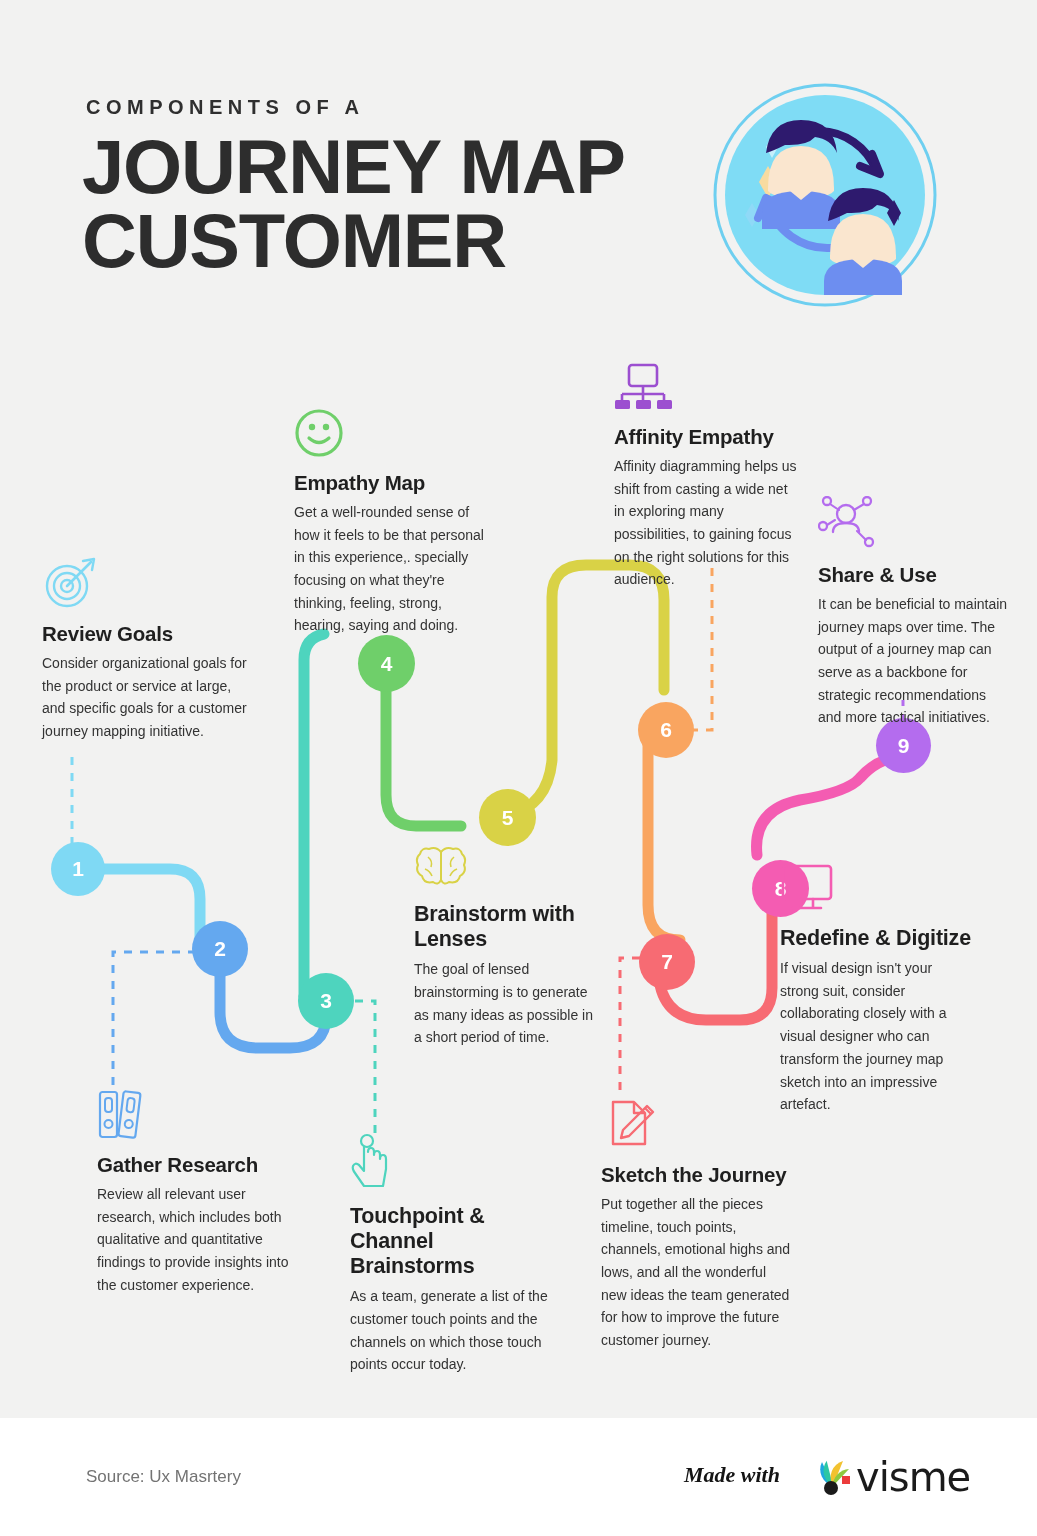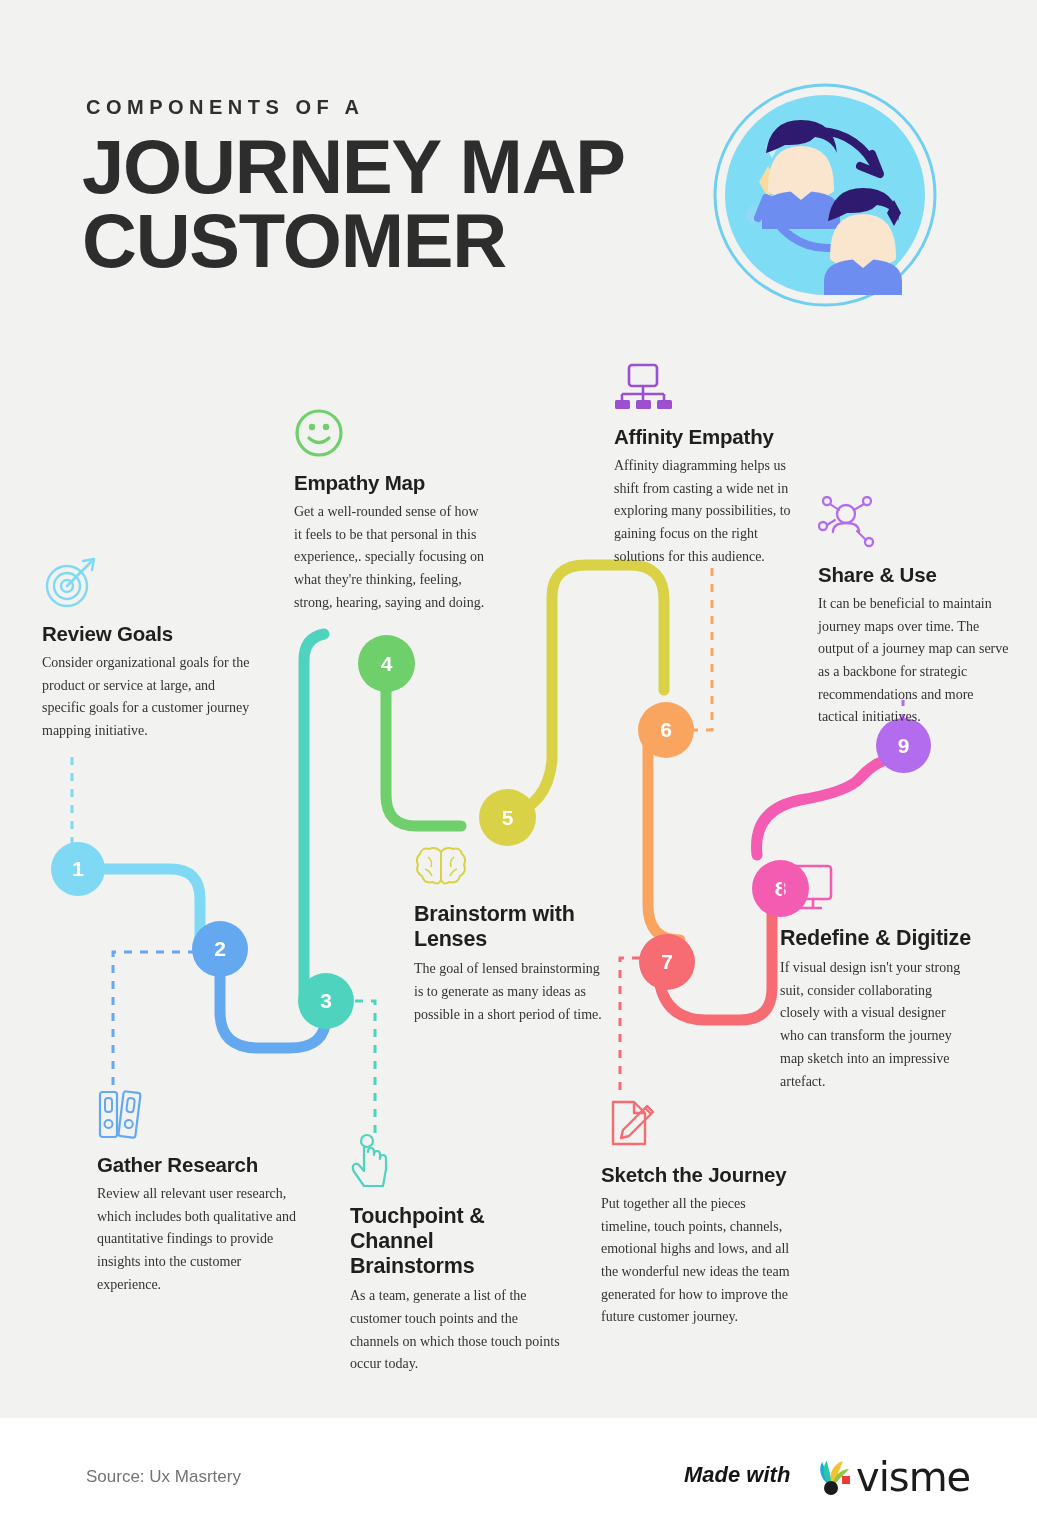--- a/index.html
+++ b/index.html
@@ -74,21 +74,20 @@
     color: #1f1f1f;
     line-height: 1.17;
     margin-bottom: 6px;
     letter-spacing: -0.2px;
   }
   .step-title.big { font-size: 21.5px; }
   .step-body {
     font-size: 14px;
     line-height: 1.62;
     color: #333333;
-    font-family: Liberation Serif, serif;
   }
   .step-icon { margin-bottom: 9px; display: block; }
 
   
   #footer {
     position: absolute;
     left: 0; bottom: 0;
     width: 1037px; height: 118px;
     background: #ffffff;
   }
@@ -97,21 +96,21 @@
     left: 86px; top: 49px;
     font-size: 17px;
     color: #737373;
   }
   #footer-made {
     position: absolute;
     left: 684px; top: 44px;
     font-size: 22px;
     font-style: italic;
     font-weight: 700;
-    font-family: Liberation Sans, sans-serif;
+    font-family: Liberation Serif, serif;
     color: #141414;
   }
   #footer-logo-mark { position: absolute; left: 812px; top: 38px; }
   #footer-logo-text {
     position: absolute;
     left: 856px; top: 36px;
     font-size: 40px;
     font-weight: 400;
     letter-spacing: -1px;
     color: #1b1b1b;

